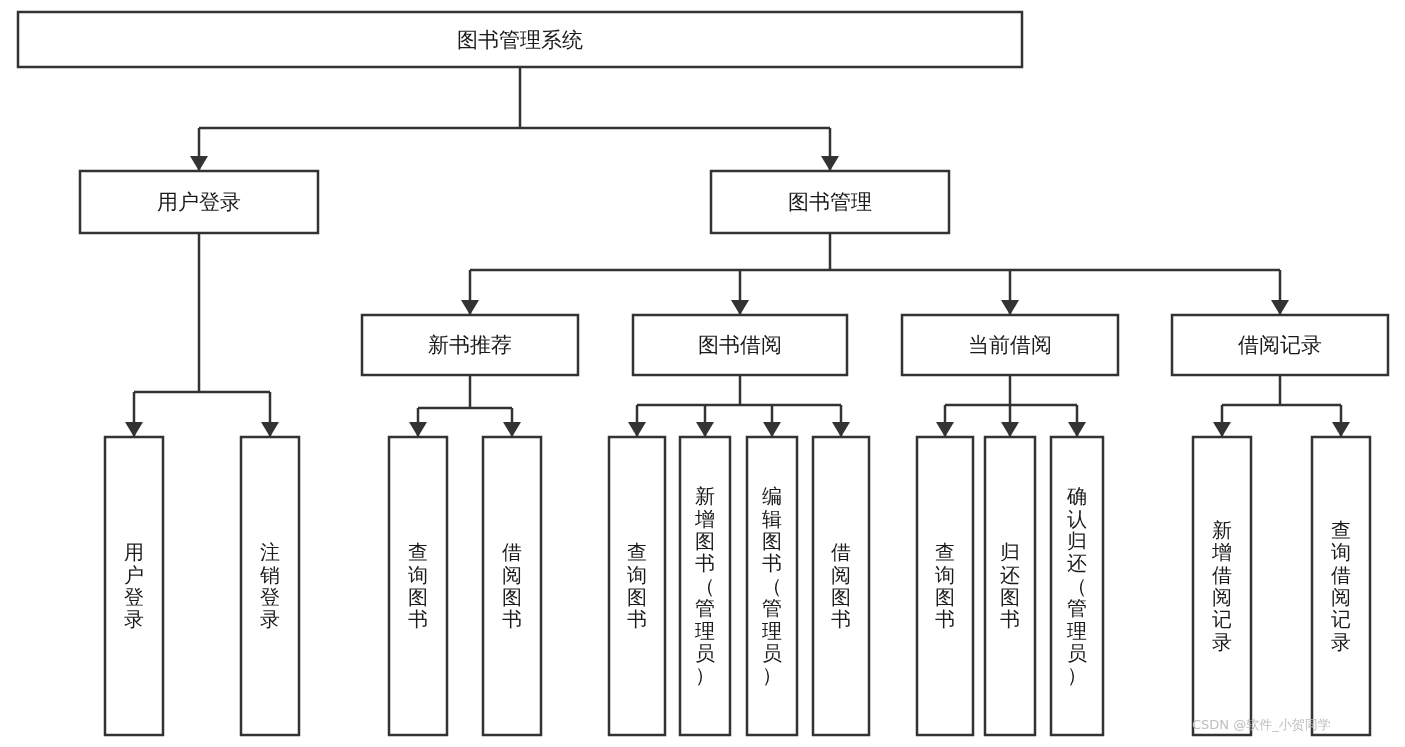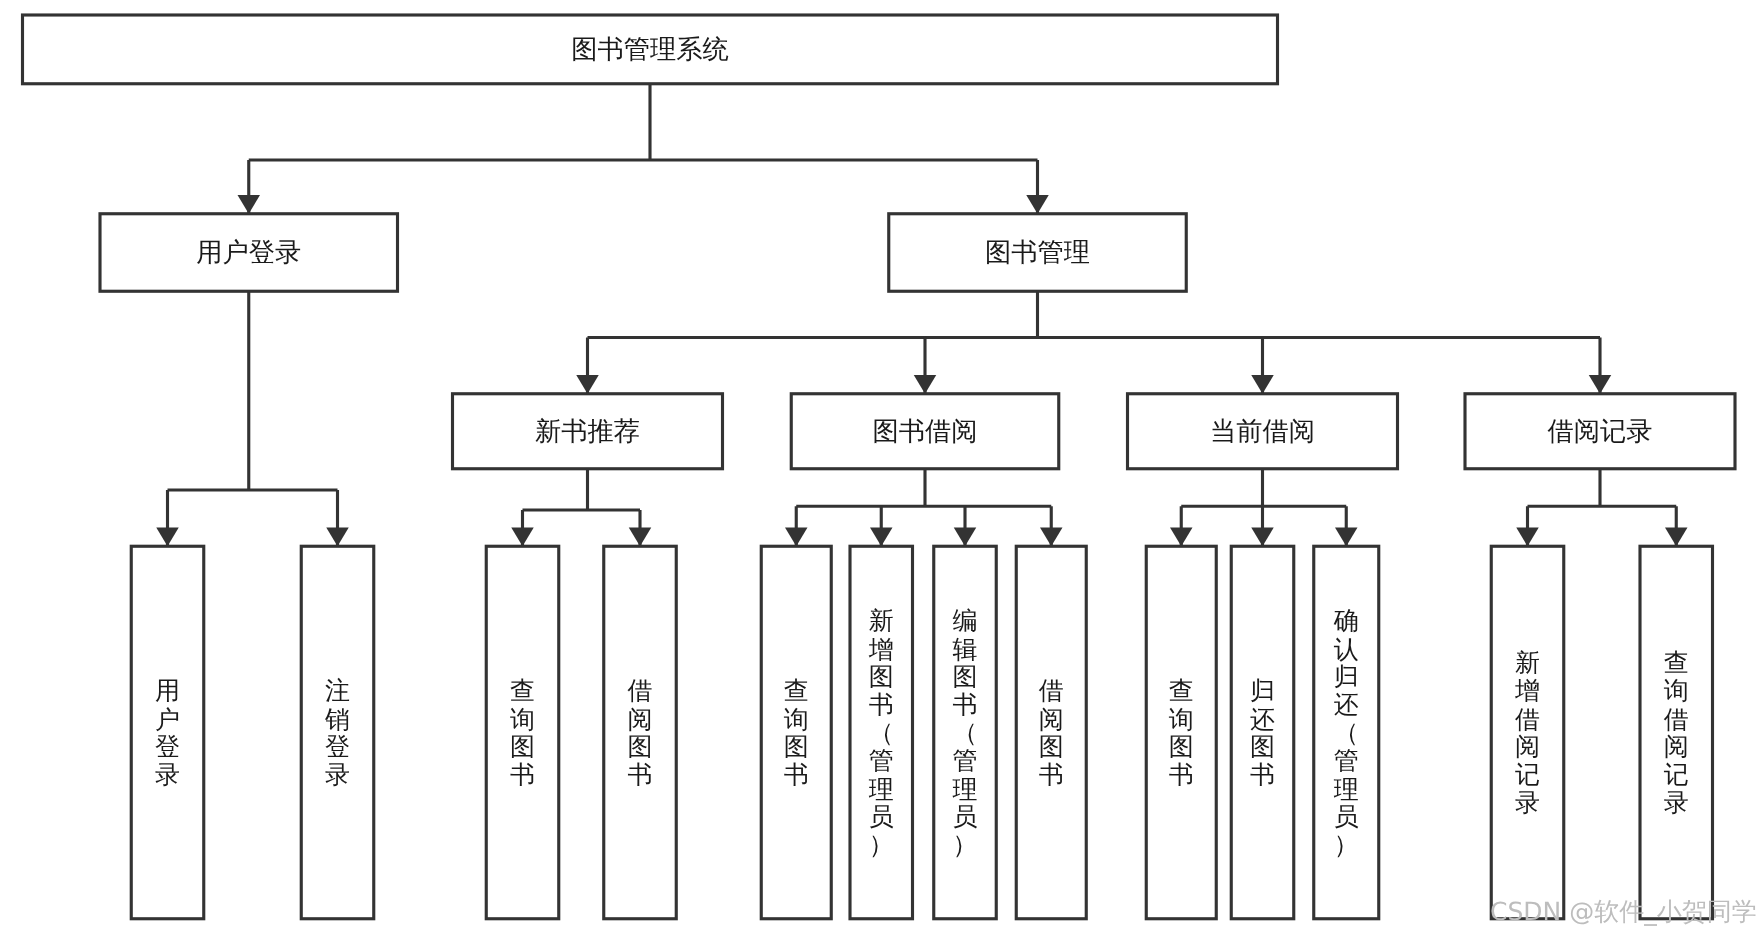--- a/index.html
+++ b/index.html
@@ -55,21 +55,21 @@
     line-height: 1.12;
     color: #1a1a1a;
     text-align: center;
     white-space: pre-line;
     pointer-events: none;
     letter-spacing: 0px;
   }
   .watermark {
     position: absolute;
     font-family: "DejaVu Sans", "Liberation Sans", sans-serif;
-    font-size: 20px;
+    font-size: 13px;
     color: #bdbdbd;
     white-space: nowrap;
   }
 </style>
 </head>
 <body>
 
 <div id="diagram-root">
   <svg class="diagram-canvas" viewBox="0 0 1405 747">
     <g id="connectors-layer">

